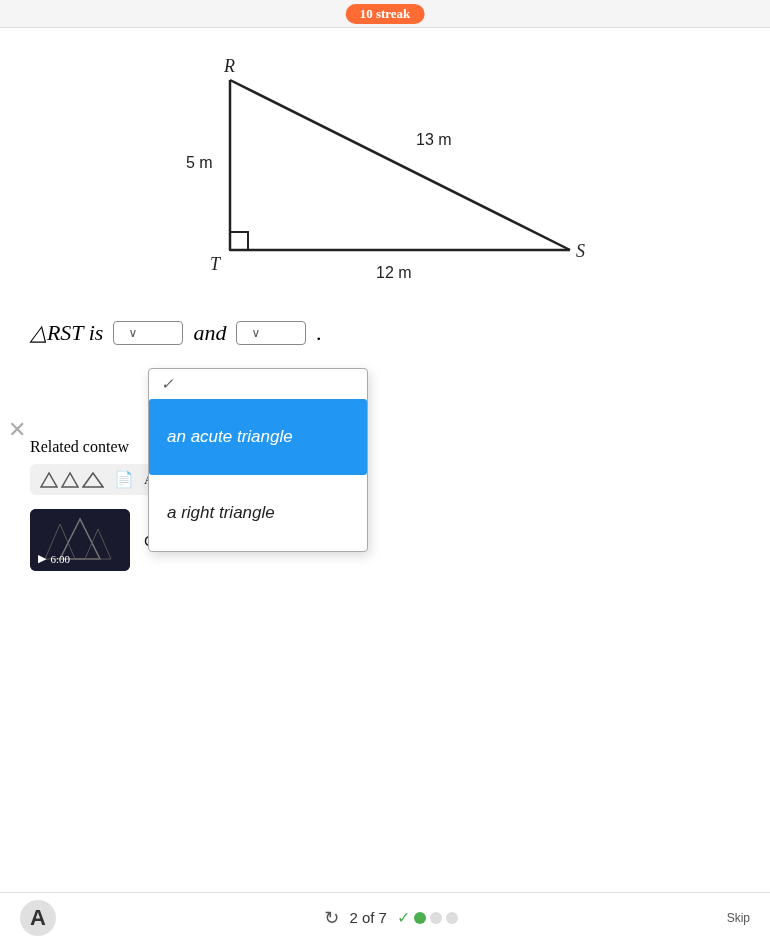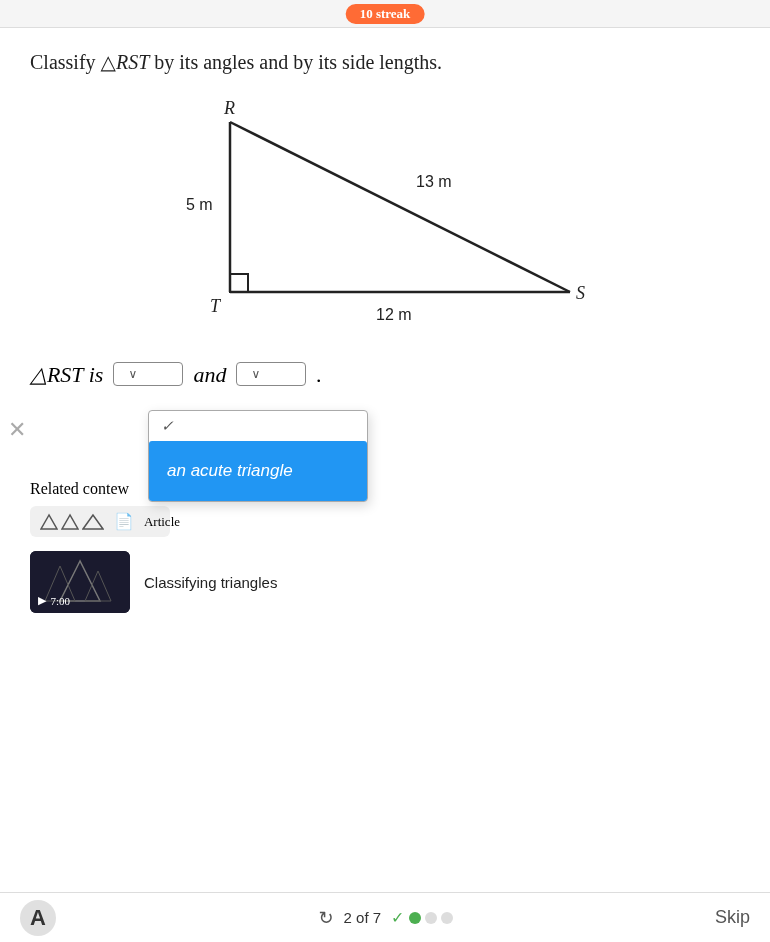--- a/index.html
+++ b/index.html
@@ -52,21 +52,21 @@
     }
 
     .triangle-svg {
       position: absolute;
       top: 0;
       left: 0;
     }
 
     .answer-row {
       display: flex;
-      align-items: flex-start;
+      align-items: center;
       gap: 10px;
       margin-bottom: 18px;
       font-size: 22px;
       font-style: italic;
       font-family: 'Georgia', serif;
       position: relative;
     }
 
     .dropdown-btn {
       display: inline-flex;
@@ -99,21 +99,21 @@
     }
 
     .dropdown-check {
       padding: 6px 12px;
       font-size: 15px;
       color: #555;
       font-family: Arial, sans-serif;
     }
 
     .dropdown-item {
-      padding: 20px 18px;
+      padding: 28px 18px;
       font-size: 17px;
       cursor: pointer;
       color: #222;
       font-family: Arial, sans-serif;
       border-radius: 3px;
     }
     .dropdown-item.selected {
       background: #2196f3;
       color: #fff;
     }
@@ -219,21 +219,21 @@
       border-radius: 50%;
     }
     .dot-check {
       color: #4caf50;
       font-size: 16px;
     }
     .dot-filled { background: #4caf50; }
     .dot-empty { background: #ddd; }
 
     .skip-btn {
-      font-size: 18px;
+      font-size: 12px;
       color: #555;
       font-family: Arial, sans-serif;
       cursor: pointer;
       background: none;
       border: none;
     }
 
     .x-button {
       position: absolute;
       left: 8px;
@@ -247,23 +247,20 @@
   </style>
 </head>
 <body>
 
 <div class="top-bar">
   <div class="streak-badge">10 streak</div>
 </div>
 
 <div class="main-content">
 
-  <div class="question-title">
-    <span>Classify △<em>RST</em> by its angles and by its side lengths.</span>
-  </div>
 
   <div class="triangle-container">
     <svg class="triangle-svg" width="500" height="240">
 
       <line x1="140" y1="30" x2="140" y2="200" stroke="#222" stroke-width="2.5"></line>
       <line x1="140" y1="30" x2="480" y2="200" stroke="#222" stroke-width="2.5"></line>
       <line x1="140" y1="200" x2="480" y2="200" stroke="#222" stroke-width="2.5"></line>
 
       <rect x="140" y="182" width="18" height="18" fill="none" stroke="#222" stroke-width="2"></rect>
 
@@ -289,20 +286,23 @@
       <span class="chevron">∨</span>
     </button>
     <span>.</span>
 
     <div class="dropdown-menu">
       <div class="dropdown-check">
         <span>✓</span>
       </div>
       <div class="dropdown-item selected">
         <span>an acute triangle</span>
+      </div>
+      <div class="dropdown-item">
+        <span>a right triangle</span>
       </div>
     </div>
   </div>
 
   <div style="margin-top: 92px;">
     <div class="related-label">
       <span>Related conte</span><span>w</span>
     </div>
 
     <div class="article-card">
@@ -326,21 +326,21 @@
       <div class="video-thumbnail">
         
         <svg width="100" height="62">
           <rect width="100" height="62" fill="#1a1a2e"></rect>
           <polygon points="50,10 30,50 70,50" fill="none" stroke="#777" stroke-width="1.5"></polygon>
           <polygon points="30,15 15,50 45,50" fill="none" stroke="#555" stroke-width="1"></polygon>
           <polygon points="68,20 55,50 81,50" fill="none" stroke="#555" stroke-width="1"></polygon>
         </svg>
         <div class="video-play-btn">
           <span>▶</span>
-          <span>7:00</span>
+          <span>6:00</span>
         </div>
       </div>
       <div class="video-title">Classifying triangles</div>
     </div>
   </div>
 
 </div>
 
 <div class="x-button" style="position:absolute; left:8px; top:430px; font-size:22px; color:#aaa; cursor:pointer;">✕</div>
 

